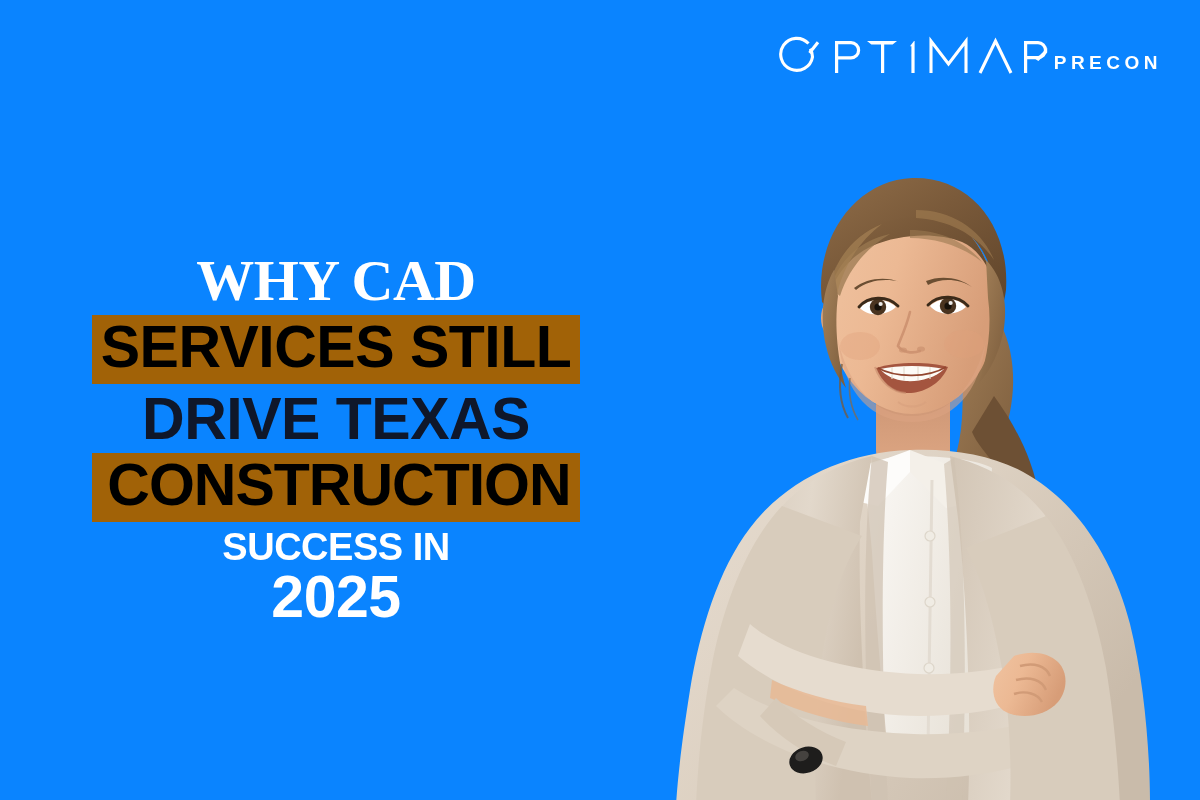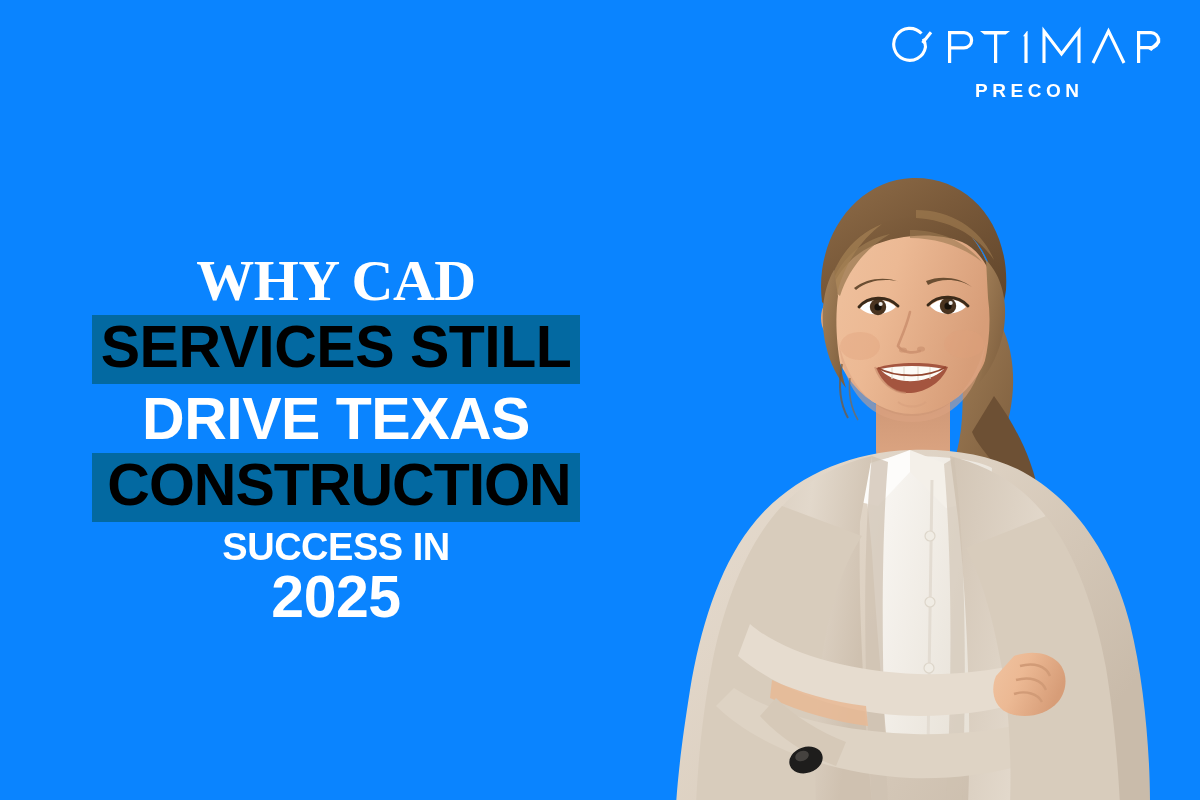--- a/index.html
+++ b/index.html
@@ -9,22 +9,22 @@
     font-family:"Liberation Sans", sans-serif;
     background:#0a84ff;
   }
   .canvas{
     position:relative;width:1200px;height:800px;
     background:#0a84ff;overflow:hidden;
   }
 
   
   .logo-block{
-    position:absolute;top:24px;right:38px;
-    display:flex;flex-direction:column;align-items:center;
+    position:absolute;top:34px;right:38px;
+    display:flex;align-items:center;
   }
   .logo-wordmark{
     display:flex;align-items:flex-end;height:46px;
   }
   .logo-wordmark svg{display:block;}
   .logo-sub{
     margin-top:11px;
     color:#ffffff;
     font-size:19px;
     font-weight:600;
@@ -44,24 +44,24 @@
     font-weight:700;
     font-size:59px;
     line-height:0.99;
     letter-spacing:-0.5px;
     white-space:nowrap;
     text-align:center;
     margin:0;
     padding:0;
   }
   .tline.white{color:#ffffff;}
-  .tline.plain-dark{color:#ffffff;}
+  .tline.plain-dark{color:#0f172a;}
   .tline.hl{
     color:#000000;
-    background:#0369a1;
+    background:#a16207;
     padding:3px 9px 7px 9px;
     box-decoration-break:clone;
   }
   .tline.l1{font-size:58px;margin-bottom:6px;font-family:Liberation Serif, serif;}
   .tline.l2{font-size:59px;}
   .tline.l3{font-size:59px;margin-top:6px;margin-bottom:5px;}
   .tline.l4{font-size:59px;letter-spacing:-1px;padding-left:15px;}
   .tline.l5{font-size:38px;margin-top:7px;}
   .tline.l6{font-size:59px;margin-top:2px;}
 

